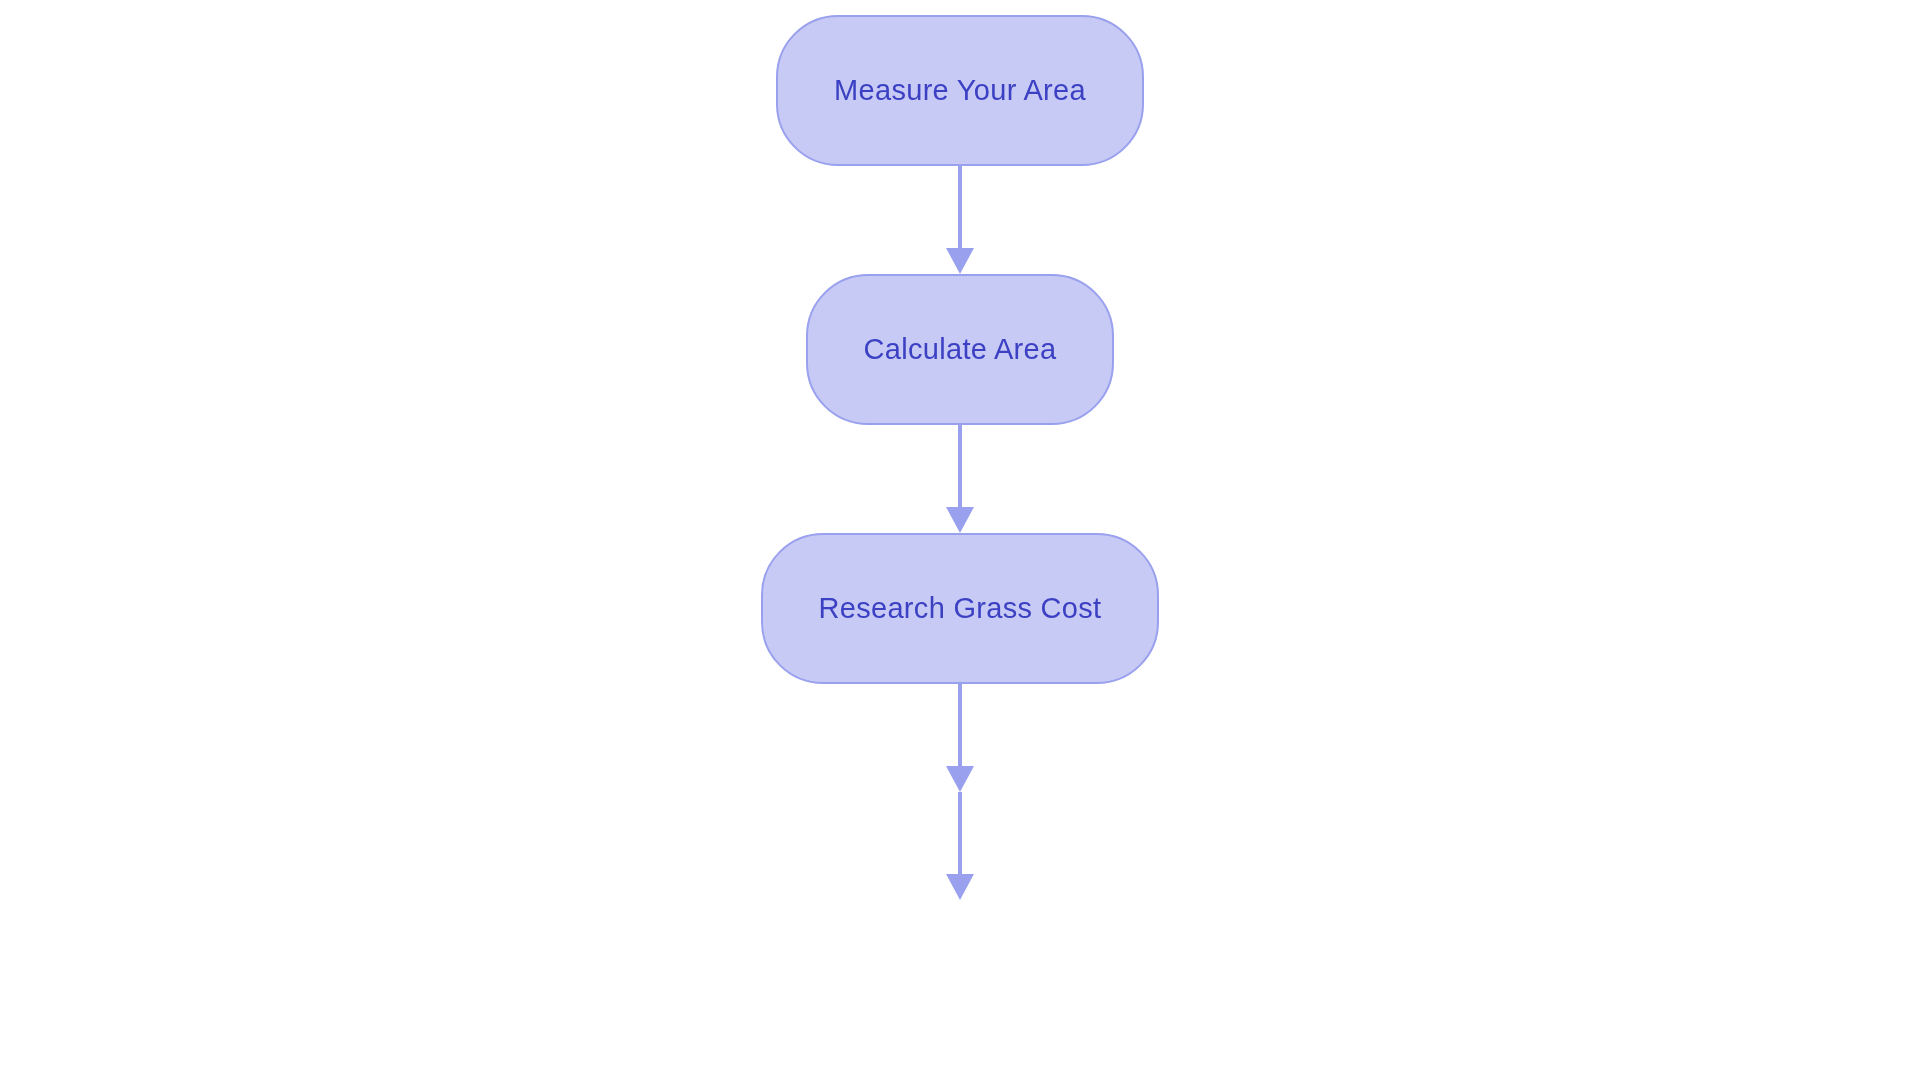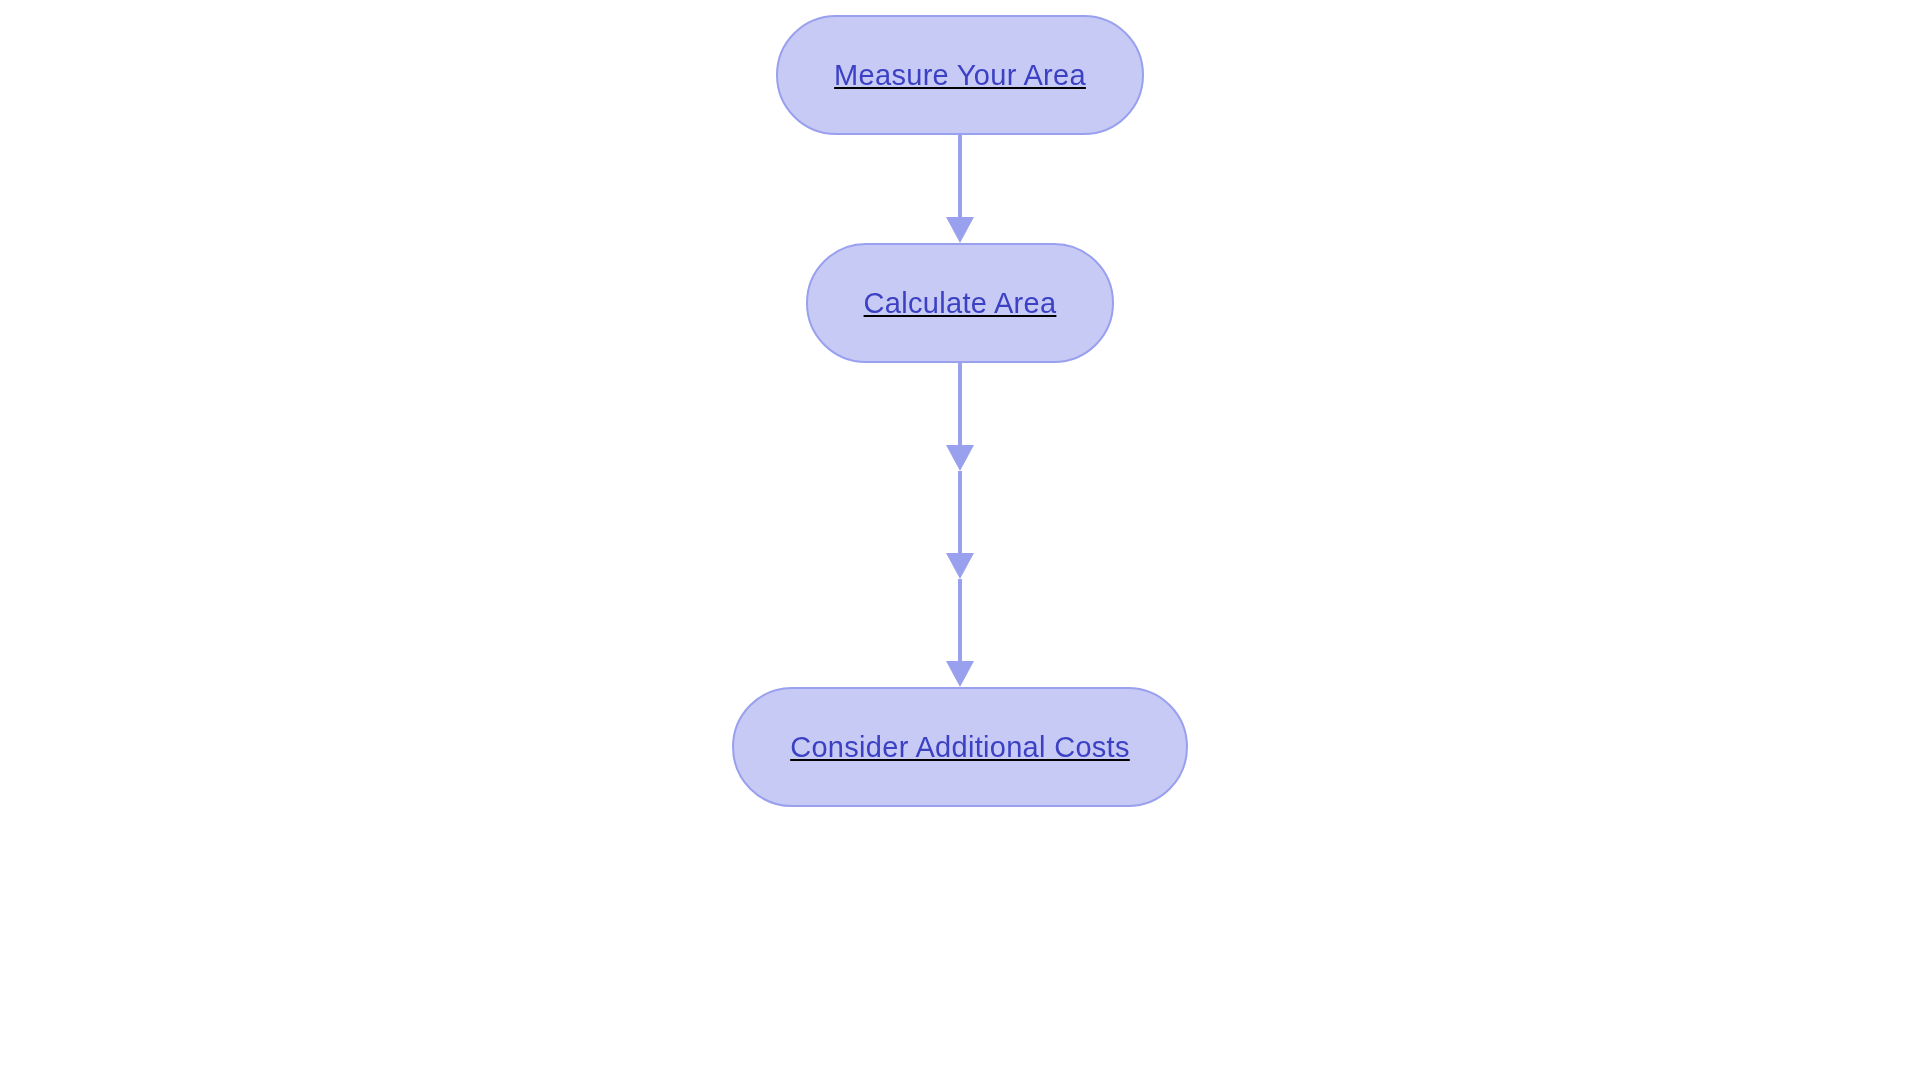--- a/index.html
+++ b/index.html
@@ -14,31 +14,30 @@
     background: var(--background, #ffffff);
     display: flex;
     flex-direction: column;
     align-items: center;
     padding-top: 15px;
     box-sizing: border-box;
     overflow: hidden;
     font-family: "Liberation Sans", "DejaVu Sans", sans-serif;
   }
   .node {
-    height: 120px;
+    height: 151px;
     box-sizing: border-box;
     display: flex;
     align-items: center;
     justify-content: center;
     padding: 0 56px;
     background: var(--node_fill, #c7caf5);
     border: 2px solid var(--node_border, #99a0ee);
     border-radius: 62px;
     flex: 0 0 auto;
-    text-decoration: underline;
   }
   .node-label {
     color: var(--text_color, #3c41c4);
     font-size: 29px;
     letter-spacing: 0.3px;
     white-space: nowrap;
     user-select: none;
   }
   .connector {
     height: 108px;
@@ -77,29 +76,29 @@
 
   <div class="node">
     <span class="node-label">Calculate Area</span>
   </div>
 
   <div class="connector">
     <div class="line"></div>
     <div class="head"></div>
   </div>
 
+  <div class="node">
+    <span class="node-label">Research Grass Cost</span>
+  </div>
 
   <div class="connector">
     <div class="line"></div>
     <div class="head"></div>
   </div>
 
 
   <div class="connector">
     <div class="line"></div>
     <div class="head"></div>
   </div>
 
-  <div class="node">
-    <span class="node-label">Consider Additional Costs</span>
-  </div>
 
 </div>
 
 </body></html>

